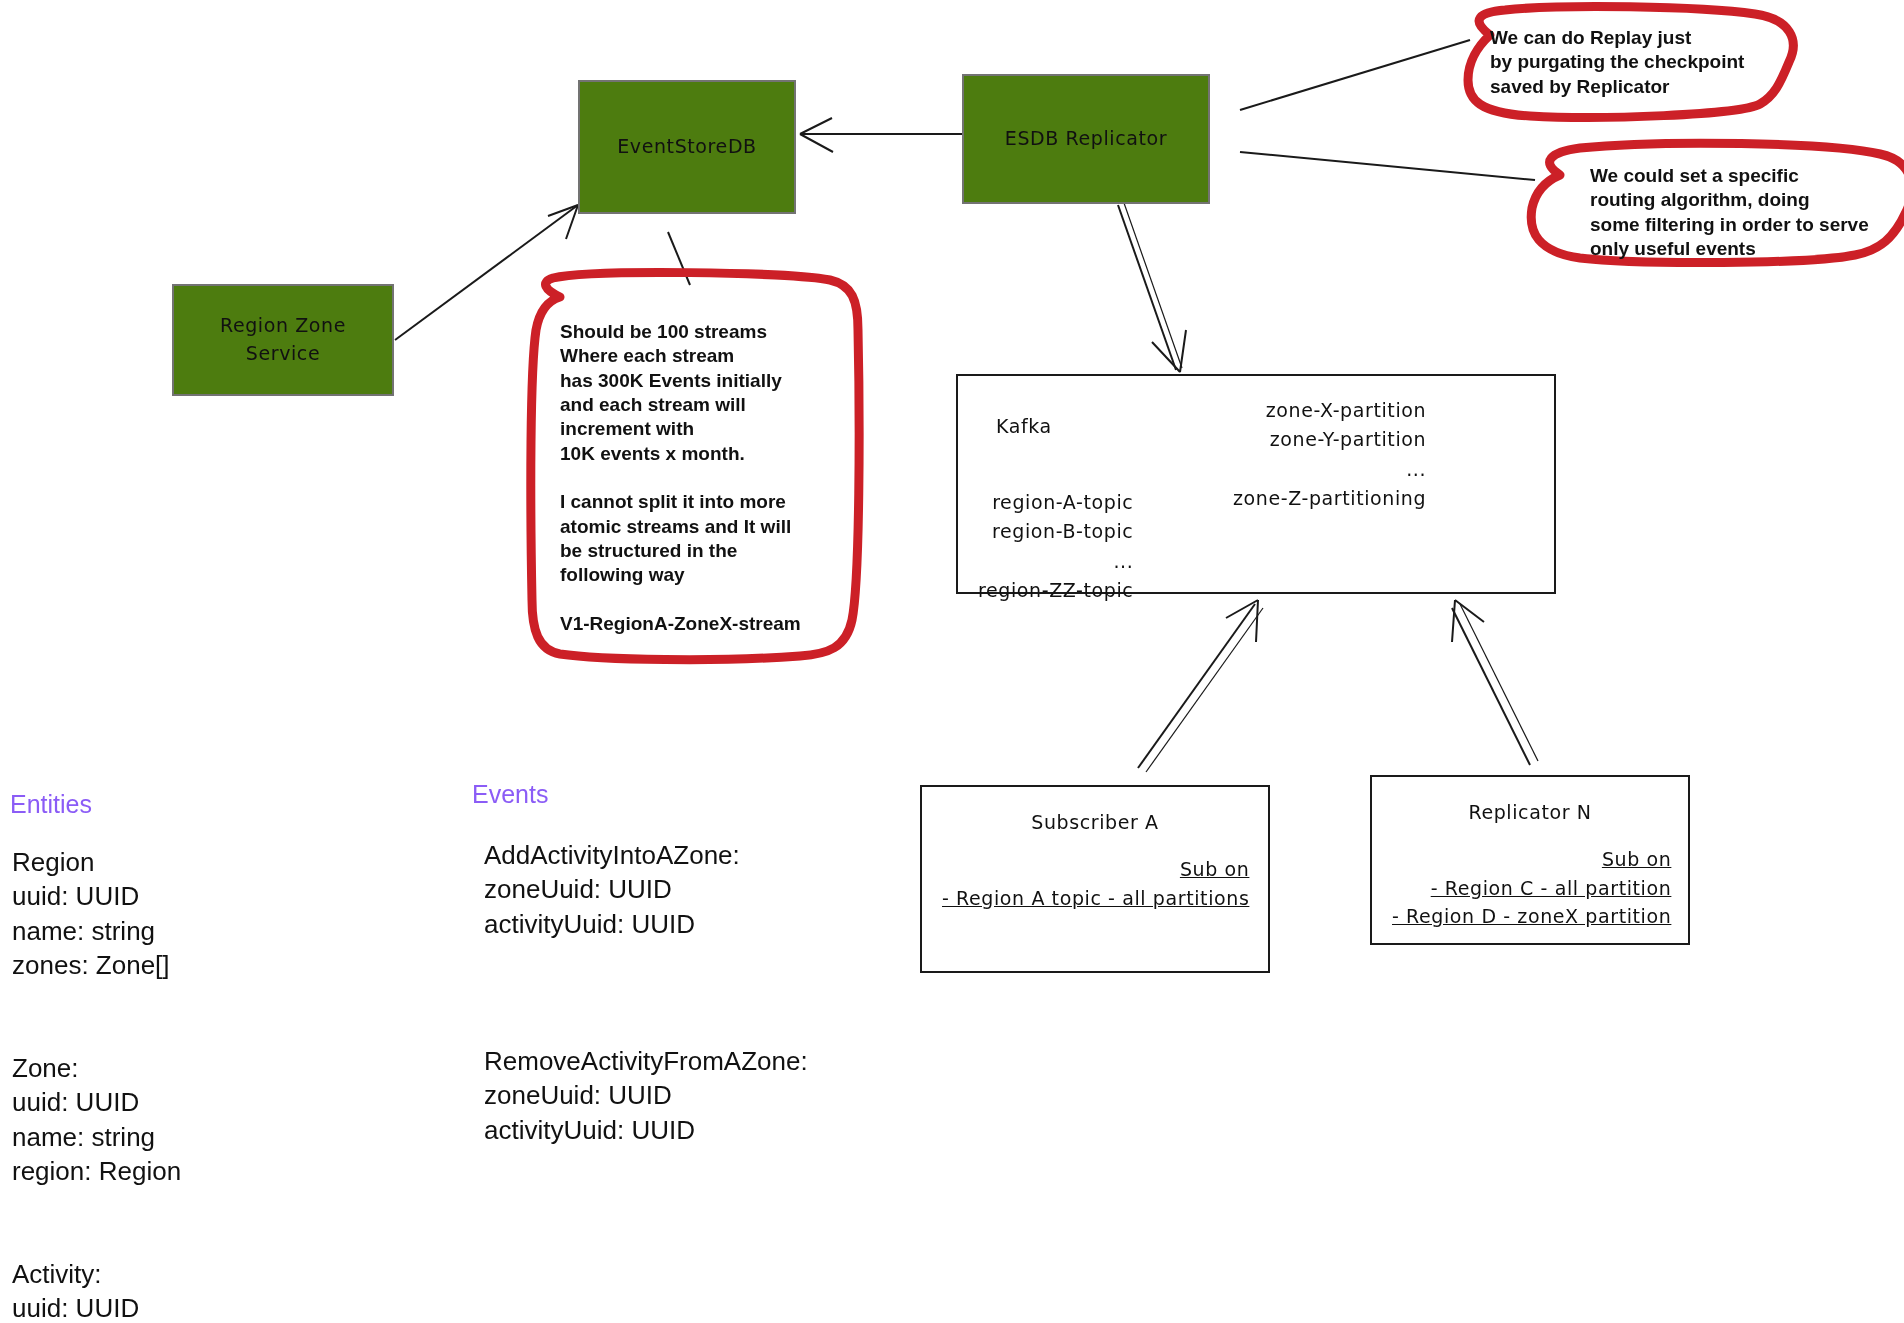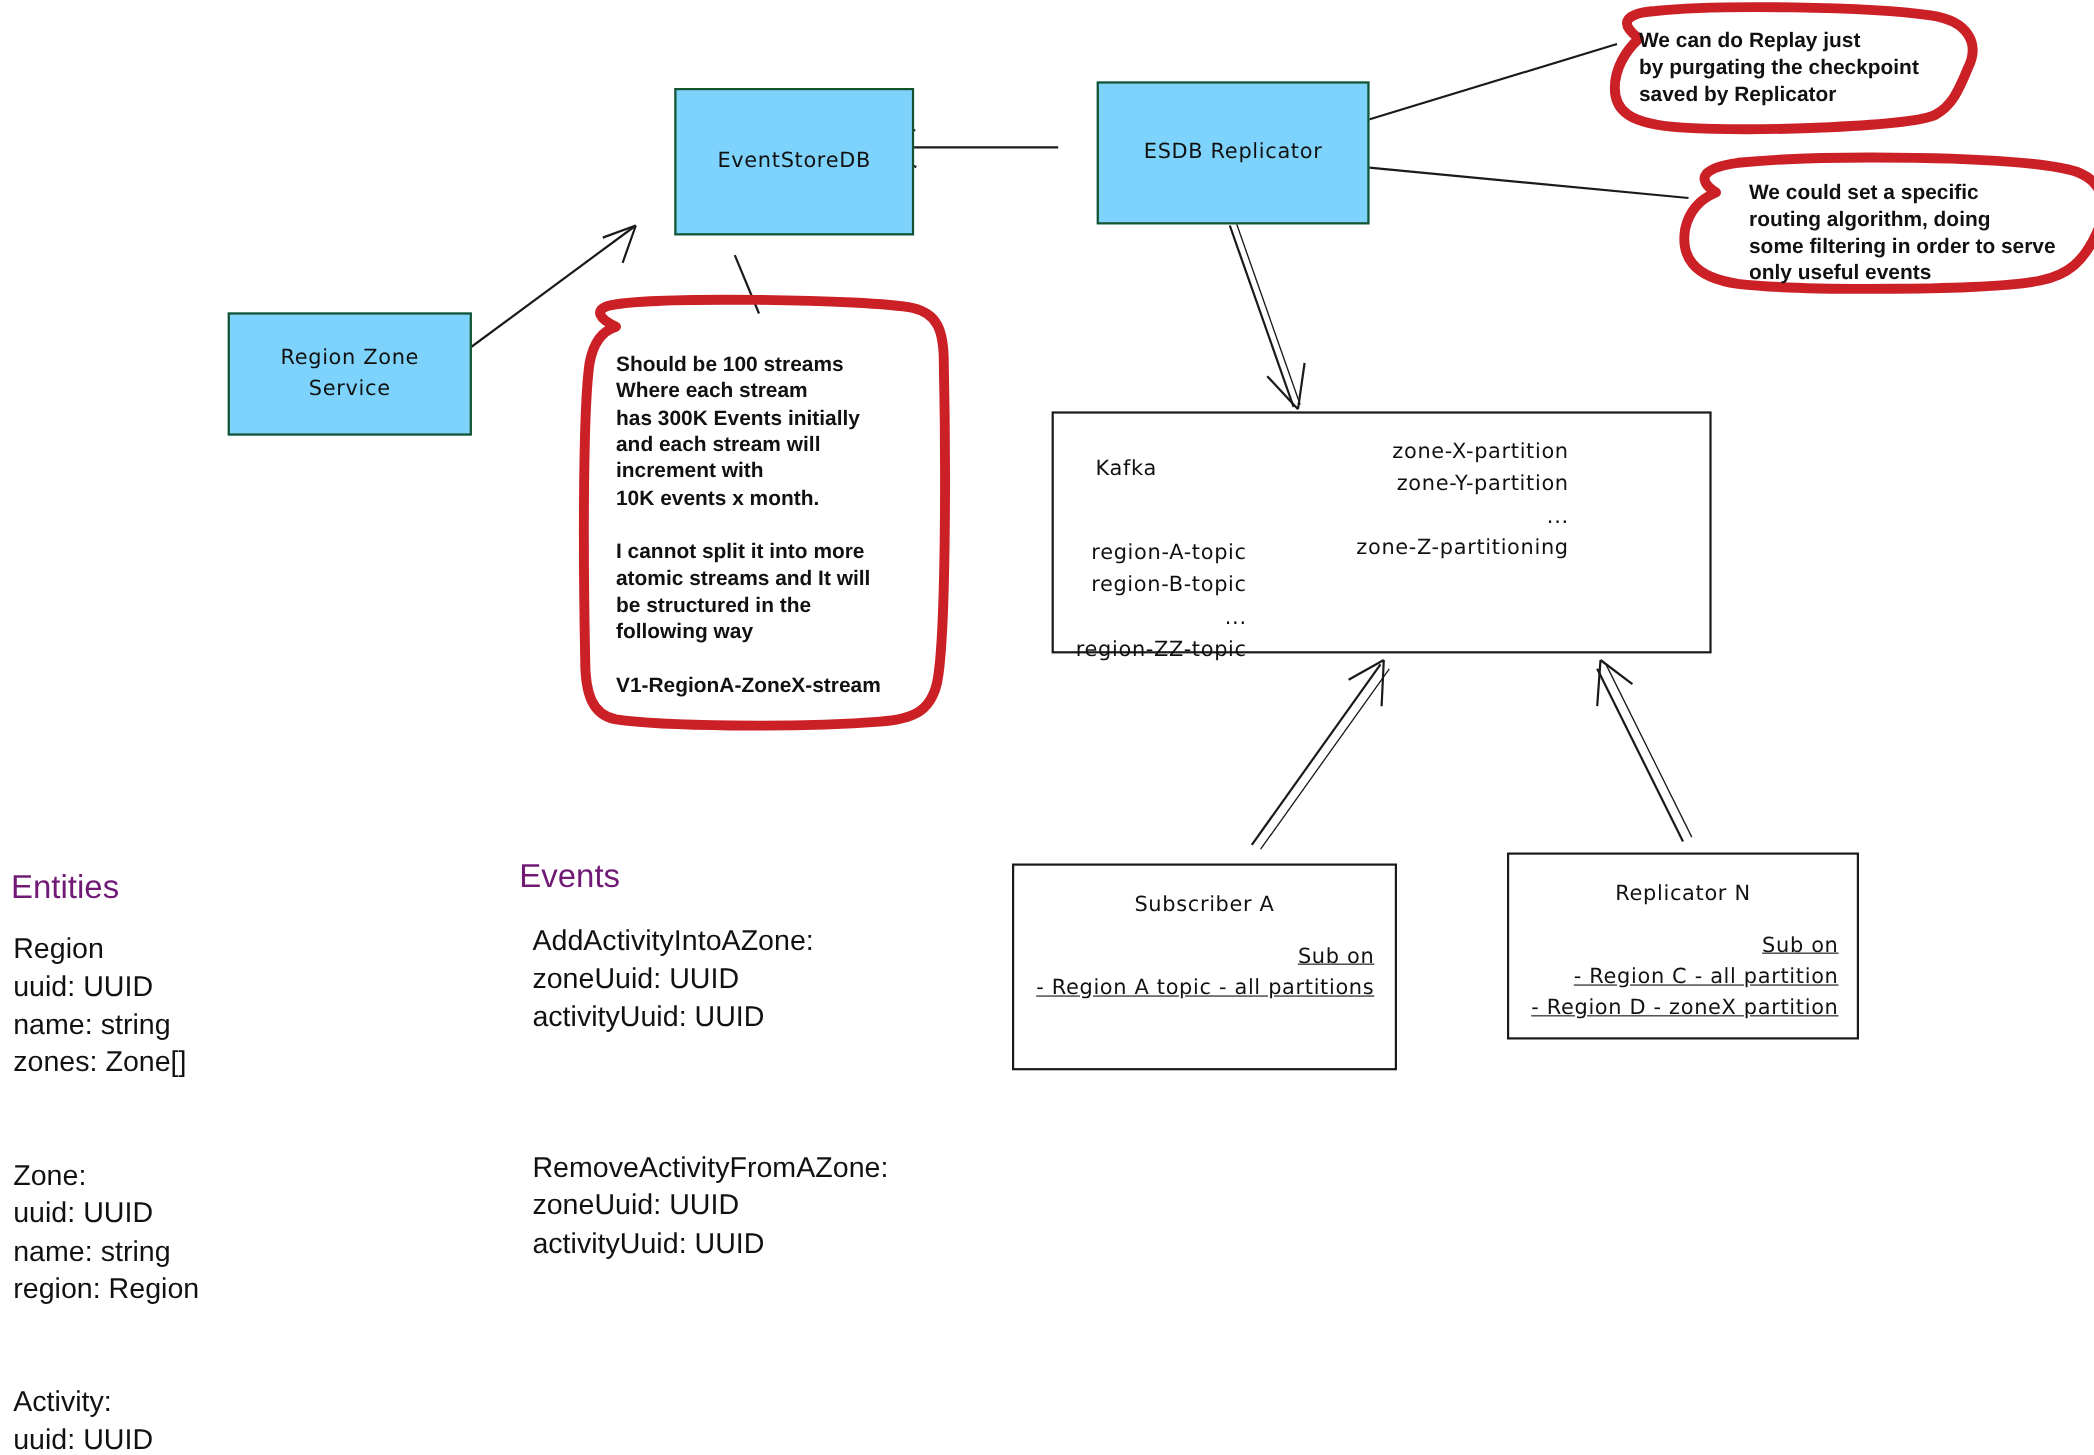--- a/index.html
+++ b/index.html
@@ -17,27 +17,26 @@
   }
   #svg-layer {
     position: absolute;
     left: 0; top: 0;
     width: 1904px;
     height: 1323px;
     pointer-events: none;
   }
   .node-box {
     position: absolute;
-    border: 2px solid #14532d;
-    background: #7dd3fc;
+    border: 2px solid #737373;
+    background: #4d7c0f;
     box-sizing: border-box;
     display: flex;
     align-items: center;
     justify-content: center;
-    margin-left: 35px;
   }
   .hand {
     font-family: "DejaVu Sans", sans-serif;
     font-size: 19px;
     color: #111111;
     letter-spacing: 0.6px;
     text-align: center;
     line-height: 1.45;
     white-space: pre-line;
   }
@@ -92,22 +91,22 @@
     font-family: "Liberation Sans", sans-serif;
     font-size: 19px;
     color: #111111;
     line-height: 1.28;
     white-space: pre-line;
     font-weight: bold;
   }
   .section-title {
     position: absolute;
     font-family: "Liberation Sans", sans-serif;
-    font-size: 30px;
-    color: #701a75;
+    font-size: 25px;
+    color: #8b5cf6;
   }
   .section-body {
     position: absolute;
     font-family: "Liberation Sans", sans-serif;
     font-size: 26px;
     color: #111111;
     line-height: 1.32;
     white-space: pre-line;
   }
 </style>

